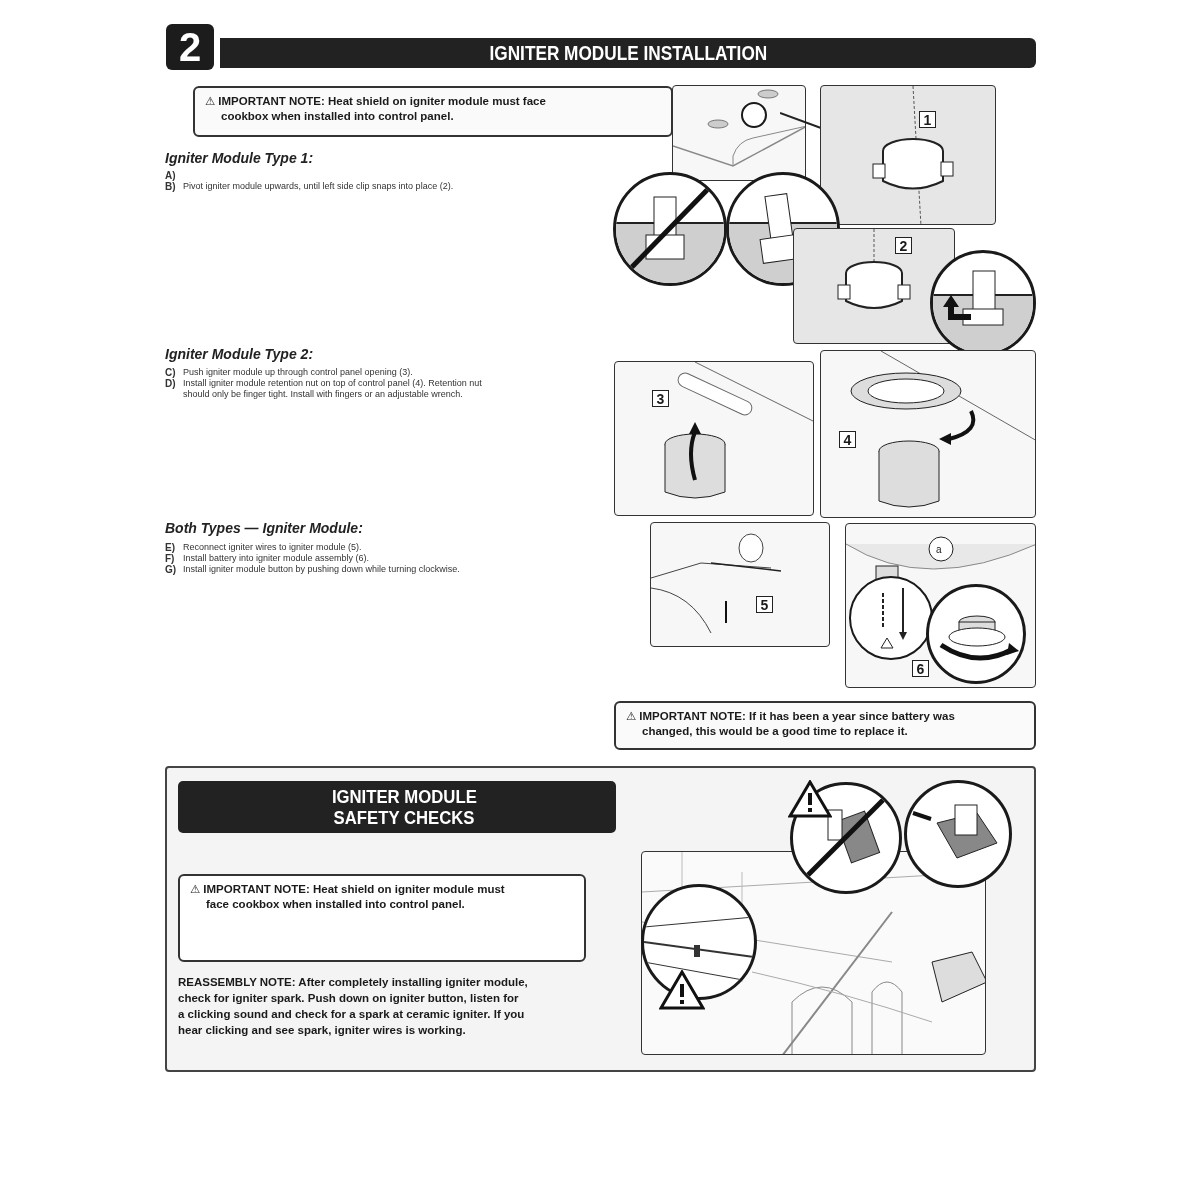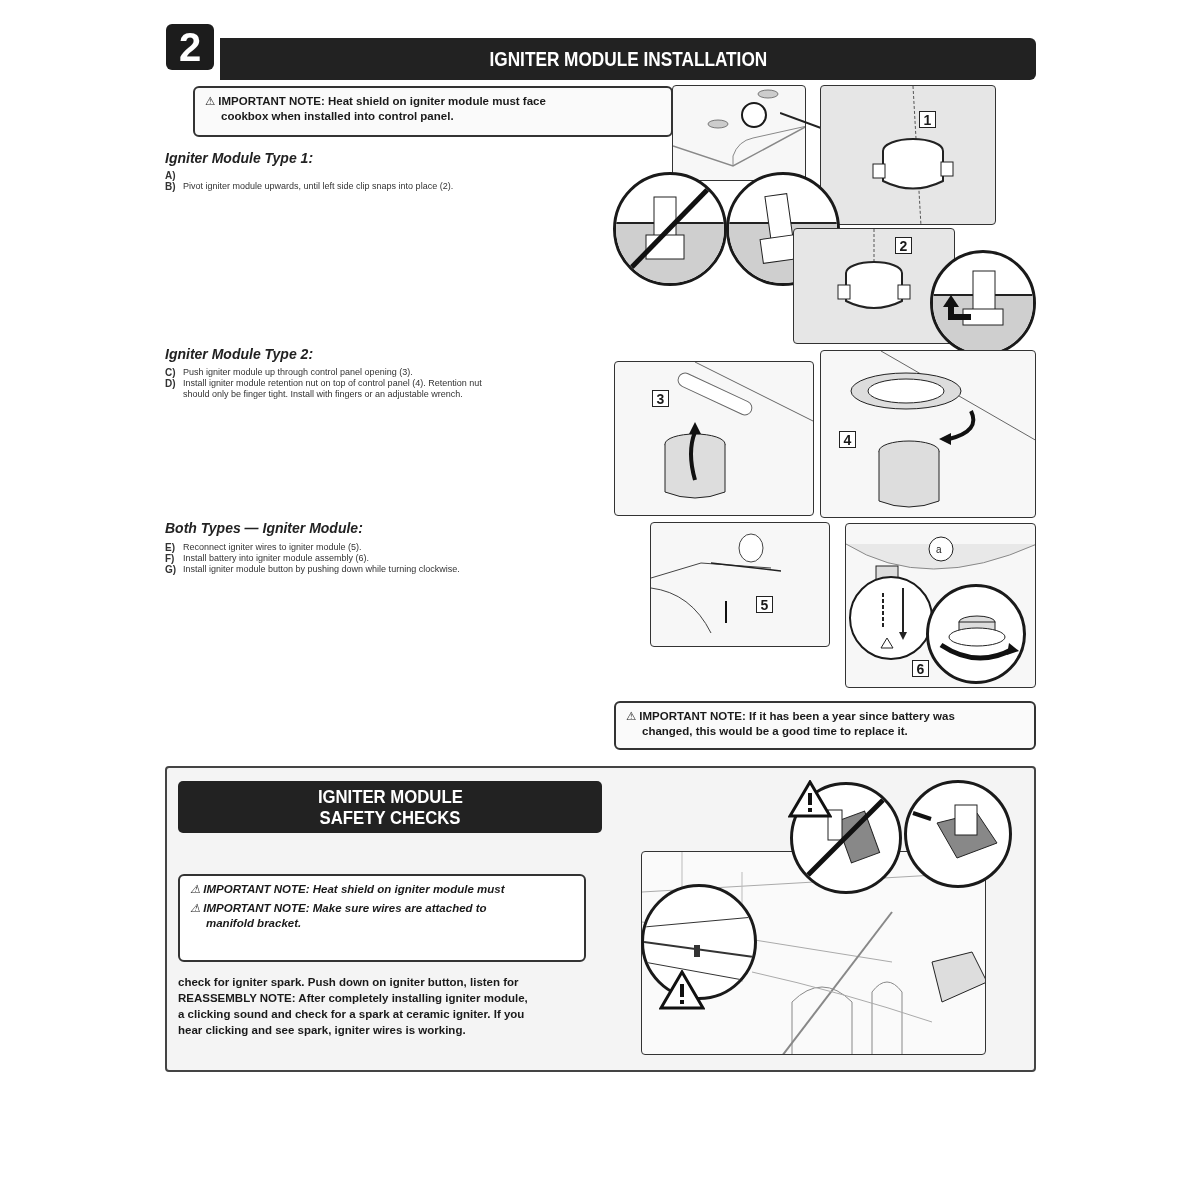--- a/index.html
+++ b/index.html
@@ -2,42 +2,42 @@
 <html><head>
   <meta charset="utf-8">
   <style>
     html, body { margin: 0; padding: 0; background: #ffffff; }
     body { width: 1200px; height: 1200px; position: relative; overflow: hidden; font-family: "Liberation Sans", sans-serif; color: #1a1a1a; }
 
     .abs { position: absolute; }
 
     
     .step-badge { left: 166px; top: 24px; width: 48px; height: 46px; background: #1c1c1c; border-radius: 6px; color: #fff; font-weight: bold; font-size: 40px; display: flex; align-items: center; justify-content: center; font-family: "Liberation Sans", sans-serif; }
-    .title-bar { left: 220px; top: 38px; width: 816px; height: 42px; background: #222; border-radius: 0 6px 6px 0; color: #fff; display: flex; align-items: center; justify-content: center; font-weight: bold; font-size: 21px; letter-spacing: 0; transform-origin: center; }
+    .title-bar { left: 220px; top: 38px; width: 816px; height: 30px; background: #222; border-radius: 0 6px 6px 0; color: #fff; display: flex; align-items: center; justify-content: center; font-weight: bold; font-size: 21px; letter-spacing: 0; transform-origin: center; }
     .title-bar span { display: inline-block; transform: scaleX(0.82); }
 
     
     .note-box { border: 2px solid #333; border-radius: 6px; background: #fafafa; font-size: 11.5px; font-weight: bold; line-height: 15px; padding: 6px 10px 6px 10px; box-sizing: border-box; }
     .note-box .warn { font-weight: normal; margin-right: 3px; }
     .note-box .indent { padding-left: 16px; display: block; }
 
     .subhead { font-size: 14px; font-style: italic; font-weight: bold; color: #222; }
     .steps { font-size: 9px; line-height: 11px; color: #333; }
     .steps .step { display: flex; }
     .steps .letter { width: 18px; flex: 0 0 18px; font-weight: bold; font-size: 10px; }
 
     
     .fig { border: 1.5px solid #333; border-radius: 4px; background: #e6e6e6; box-sizing: border-box; overflow: hidden; }
     .fig.white { background: #f7f7f7; }
     .num-tag { position: absolute; width: 17px; height: 17px; border: 1.5px solid #222; background: #fff; font-size: 14px; font-weight: bold; display: flex; align-items: center; justify-content: center; box-sizing: border-box; }
     .circle { position: absolute; border-radius: 50%; border: 3px solid #1a1a1a; background: #fff; box-sizing: border-box; overflow: hidden; }
 
     
     .safety-section { left: 165px; top: 766px; width: 871px; height: 306px; border: 2px solid #444; border-radius: 4px; background: #f4f4f4; box-sizing: border-box; }
-    .safety-title { left: 178px; top: 781px; width: 424px; height: 52px; background: #222; border-radius: 5px; color: #fff; font-weight: bold; font-size: 19px; line-height: 21px; display: flex; flex-direction: column; align-items: center; justify-content: center; }
+    .safety-title { left: 178px; top: 781px; width: 424px; height: 52px; background: #222; border-radius: 5px; color: #fff; font-weight: bold; font-size: 19px; line-height: 21px; display: flex; flex-direction: column; align-items: center; justify-content: center; padding-left: 14px; }
     .safety-title span { display: block; transform: scaleX(0.88); }
     .reassembly { font-size: 11.5px; font-weight: bold; line-height: 16px; color: #1a1a1a; }
   </style>
 </head>
 <body>
 
 <div class="abs step-badge">2</div>
 <div class="abs title-bar">
     <span>IGNITER MODULE INSTALLATION</span>
   </div>
@@ -229,33 +229,30 @@
   <span class="indent">changed, this would be a good time to replace it.</span>
 </div>
 
 <div class="abs safety-section"></div>
 <div class="abs safety-title">
   <span>IGNITER MODULE</span>
   <span>SAFETY CHECKS</span>
 </div>
 <div class="abs subhead" style="left:178px; top:888px;">Important Checks After Installing Igniter Module:</div>
 
-<div class="abs note-box" style="left:178px; top:874px; width:408px; height:88px; background:#fff;font-style:italic;">
+<div class="abs note-box" style="left:178px; top:874px; width:408px; height:88px; background:#fff;">
   <div style="margin-bottom:4px;">
     <span class="warn">⚠</span><span>IMPORTANT NOTE: Heat shield on igniter module must</span>
-  </div>
-  <div>
-    <span class="warn">⚠</span><span>IMPORTANT NOTE: Make sure wires are attached to</span>
-    <span class="indent">manifold bracket.</span>
+    <span class="indent">face cookbox when installed into control panel.</span>
   </div>
 </div>
 
 <div class="abs reassembly" style="left:178px; top:974px; width:420px;">
+  <div>REASSEMBLY NOTE: After completely installing igniter module,</div>
   <div>check for igniter spark. Push down on igniter button, listen for</div>
-  <div>REASSEMBLY NOTE: After completely installing igniter module,</div>
   <div>a clicking sound and check for a spark at ceramic igniter. If you</div>
   <div>hear clicking and see spark, igniter wires is working.</div>
 </div>
 
 <div class="abs fig white" style="left:641px; top:851px; width:345px; height:204px; background:#fafafa;">
   <svg width="345" height="204">
     <line x1="0" y1="40" x2="345" y2="20" stroke="#aaa"></line>
     <line x1="0" y1="70" x2="250" y2="110" stroke="#aaa"></line>
     <line x1="40" y1="0" x2="40" y2="100" stroke="#bbb"></line>
     <line x1="100" y1="20" x2="100" y2="130" stroke="#bbb"></line>

